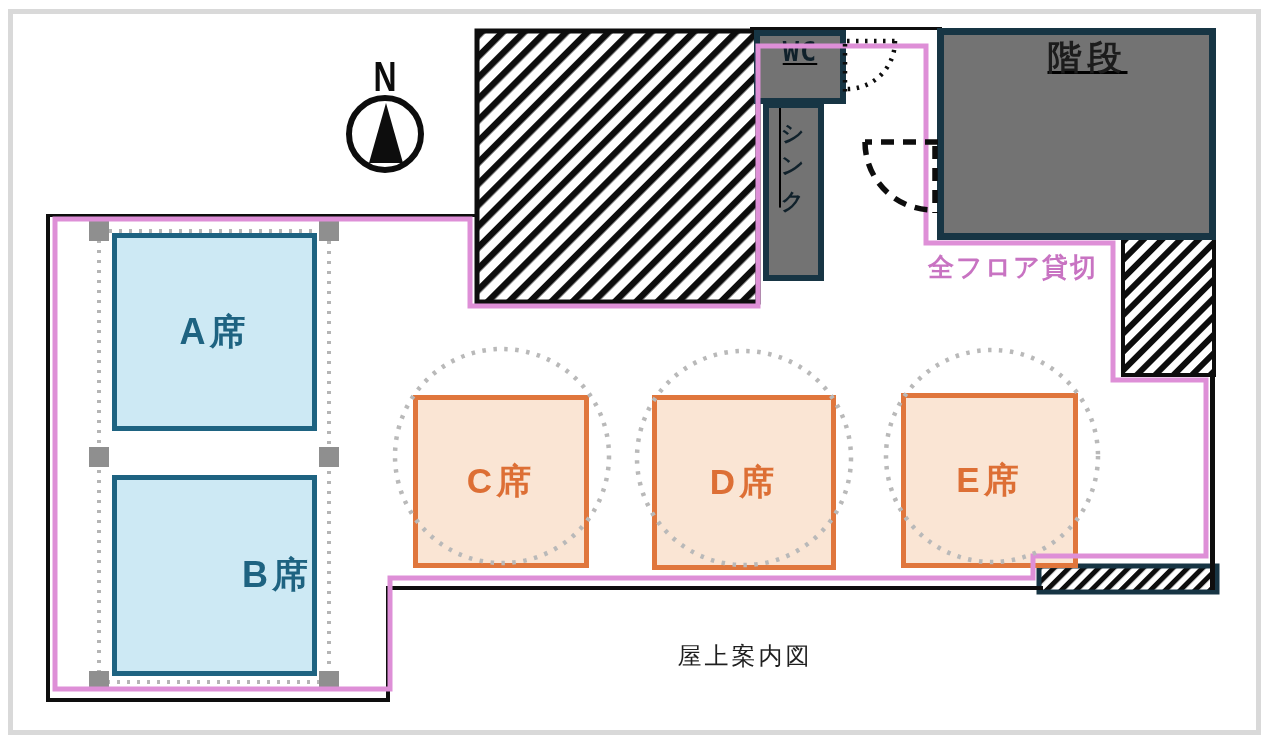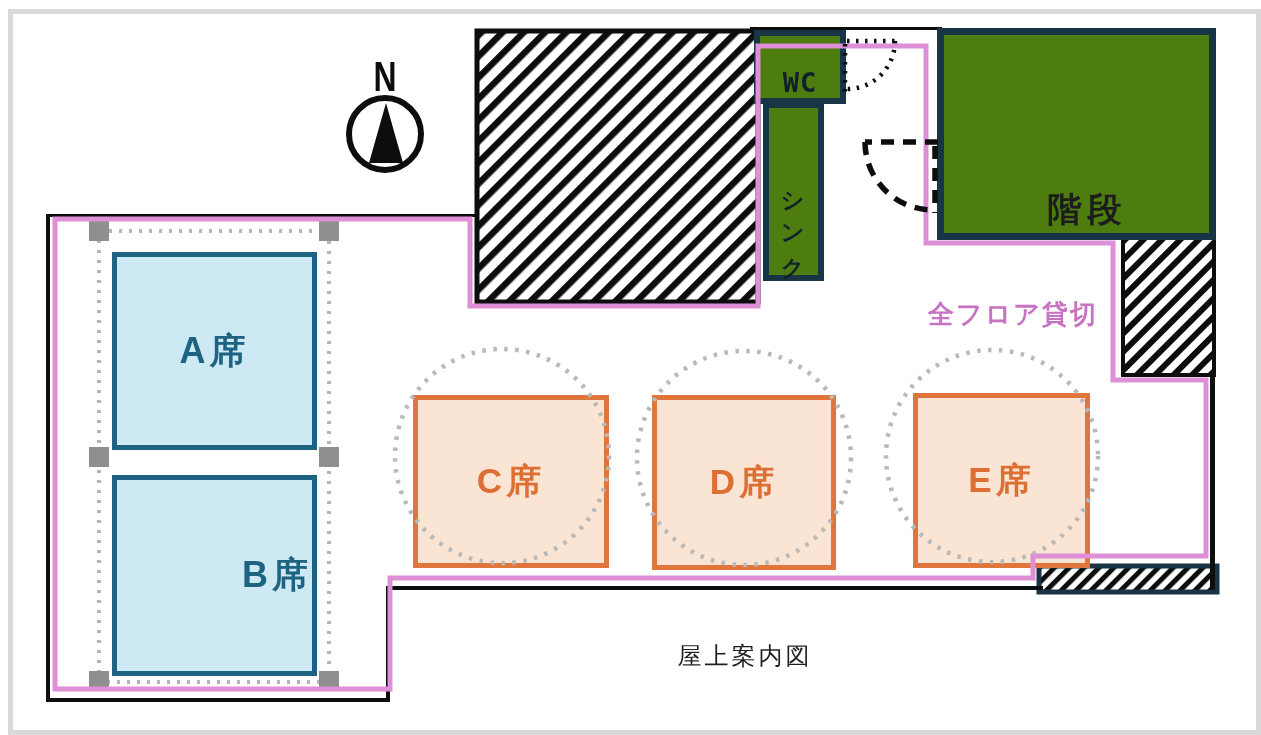--- a/index.html
+++ b/index.html
@@ -7,43 +7,43 @@
     position:relative; width:1261px; height:735px; background:#ffffff;
     font-family:"Liberation Sans","DejaVu Sans",sans-serif; overflow:hidden;
   }
   .frame{
     position:absolute; left:8px; top:9px; width:1243px; height:716px;
     border:5px solid #d9d9d9; pointer-events:none;
   }
   .layer{position:absolute; left:0; top:0; width:1261px; height:735px;}
   .layer.base{z-index:1;}
   .layer.over{z-index:3; pointer-events:none;}
-  .room{position:absolute; z-index:2; background:#4d7c0f; box-sizing:border-box;
-        display:flex; align-items:flex-end; justify-content:center;}
+  .room{position:absolute; z-index:2; background:#737373; box-sizing:border-box;
+        display:flex; align-items:flex-start; justify-content:center;text-decoration:underline;}
   .room.stairs{left:937px; top:28px; width:279px; height:212px; border:7px solid #173544;}
   .room.stairs .lbl{font-size:34px; font-weight:600; color:#1c1c1c; letter-spacing:6px;margin-left:22px;}
   .room.wc{left:754px; top:30px; width:92px; height:74px; border:6px solid #173544;}
   .room.wc .lbl{font-family:"DejaVu Sans Mono","Liberation Mono",monospace;
                 font-size:27px; font-weight:bold; color:#10212b; letter-spacing:1px;}
   .room.sink{left:763px; top:102px; width:61px; height:179px; border:6px solid #173544;}
   .room.sink .lbl{writing-mode:vertical-rl; text-orientation:upright;
                   font-size:23px; font-weight:600; color:#10212b; letter-spacing:7px;}
   .seat{position:absolute; z-index:2; box-sizing:border-box;
         display:flex; align-items:center; justify-content:center;
         font-weight:bold; letter-spacing:4px;}
   .seat.blue{background:#cde9f4; border:5px solid #1e6381; color:#1e6381; font-size:36px;}
   .seat.orange{background:#fae5d4; border:5px solid #e0763c; color:#dd6f35; font-size:35px;}
-  .seat.a{left:112px; top:252px; width:205px; height:198px;}
+  .seat.a{left:112px; top:233px; width:205px; height:198px;}
   .seat.b{left:112px; top:475px; width:205px; height:201px;justify-content:flex-end;}
-  .seat.c{left:413px; top:395px; width:196px; height:173px;}
+  .seat.c{left:413px; top:395px; width:176px; height:173px;}
   .seat.d{left:652px; top:395px; width:184px; height:175px;justify-content:center;}
-  .seat.e{left:901px; top:393px; width:177px; height:175px;margin-left:12px;}
+  .seat.e{left:901px; top:393px; width:177px; height:175px;}
   .note{
     position:absolute; z-index:3; left:908px; top:250px; width:210px;
-    text-align:center; font-size:26px; font-weight:bold; color:#c873c2; letter-spacing:2px;margin-top:47px;
+    text-align:center; font-size:26px; font-weight:bold; color:#c873c2; letter-spacing:2px;
   }
   .caption{
     position:absolute; z-index:2; left:645px; top:640px; width:200px;
     text-align:center; font-size:24px; color:#1f1f1f; letter-spacing:3px;
   }
   .compass-n{font-weight:bold; font-size:42px; fill:#0d0d0d;}
 </style>
 </head>
 <body>
 

